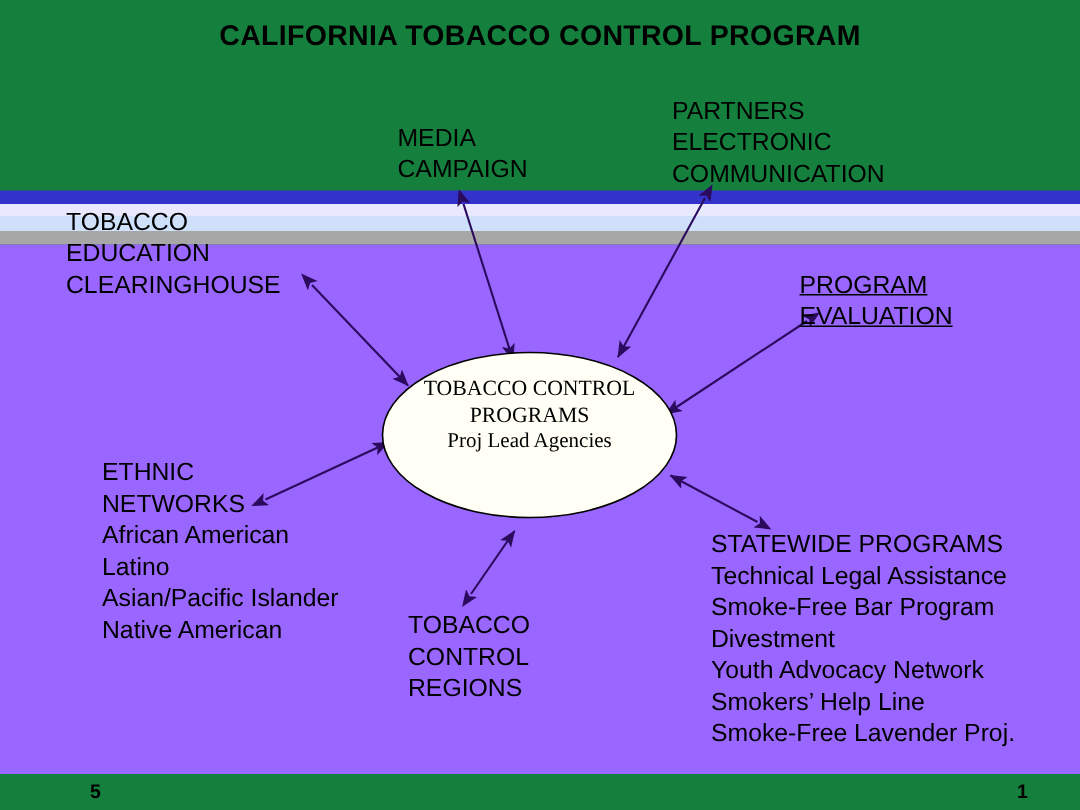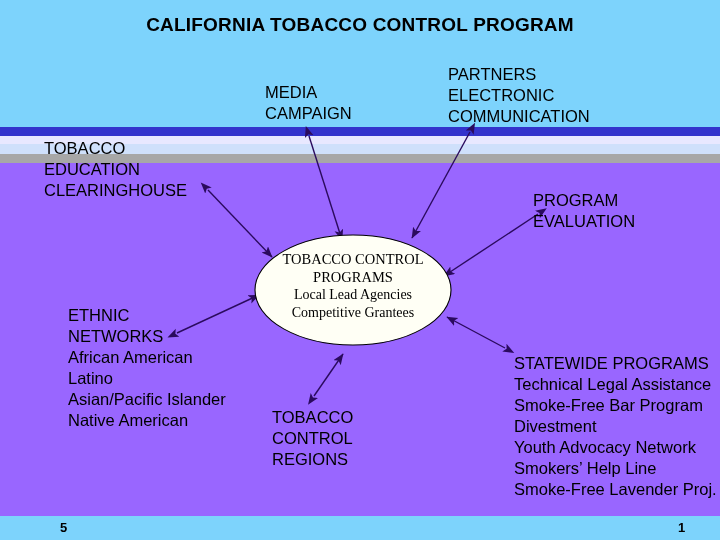--- a/index.html
+++ b/index.html
@@ -7,21 +7,21 @@
     padding: 0;
     background: #ffffff;
   }
   body {
     font-family: "Liberation Sans", sans-serif;
   }
   #slide {
     position: relative;
     width: 720px;
     height: 540px;
-    background: #7dd3fc;
+    background: #15803d;
     overflow: hidden;
   }
   
   #slide-title {
     position: absolute;
     left: 0;
     top: 14px;
     width: 720px;
     text-align: center;
     font-size: 19px;
@@ -63,24 +63,24 @@
     color: #000000;
     font-size: 16.5px;
     line-height: 21px;
     white-space: pre;
   }
   .label-on-white { color: #000000; }
 
   #label-media-campaign   { left: 265px; top: 82px; }
   #label-partners         { left: 448px; top: 64px; }
   #label-clearinghouse    { left: 44px;  top: 138px; }
-  #label-program-eval     { left: 533px; top: 190px; }
+  #label-program-eval     { left: 533px; top: 180px; text-decoration: underline; }
   #label-ethnic           { left: 68px;  top: 305px; }
   #label-regions          { left: 272px; top: 407px; }
-  #label-statewide        { left: 474px; top: 353px; margin-left: 40px; }
+  #label-statewide        { left: 474px; top: 353px; }
 
   
   #oval-text {
     position: absolute;
     left: 258px;
     top: 250px;
     width: 190px;
     text-align: center;
     color: #000000;
     font-size: 14px;
@@ -133,22 +133,21 @@
       <line x1="505" y1="348" x2="447" y2="317"></line>
       <line x1="314" y1="396" x2="343" y2="354"></line>
     </g>
 
     <ellipse cx="353" cy="290" rx="98" ry="55" fill="#FFFFF5" stroke="#000000" stroke-width="1.1"></ellipse>
   </svg>
 
   <div id="oval-text">
     <div class="oval-head">TOBACCO CONTROL</div>
     <div class="oval-head">PROGRAMS</div>
-    <div>Local Lead Agencies</div>
-    <div>Competitive Grantees</div>
+    <div>Proj Lead Agencies</div>
   </div>
 
   <div class="label label-on-white" id="label-media-campaign">MEDIA
 CAMPAIGN</div>
 
   <div class="label label-on-white" id="label-partners">PARTNERS
 ELECTRONIC
 COMMUNICATION</div>
 
   <div class="label" id="label-clearinghouse">TOBACCO

